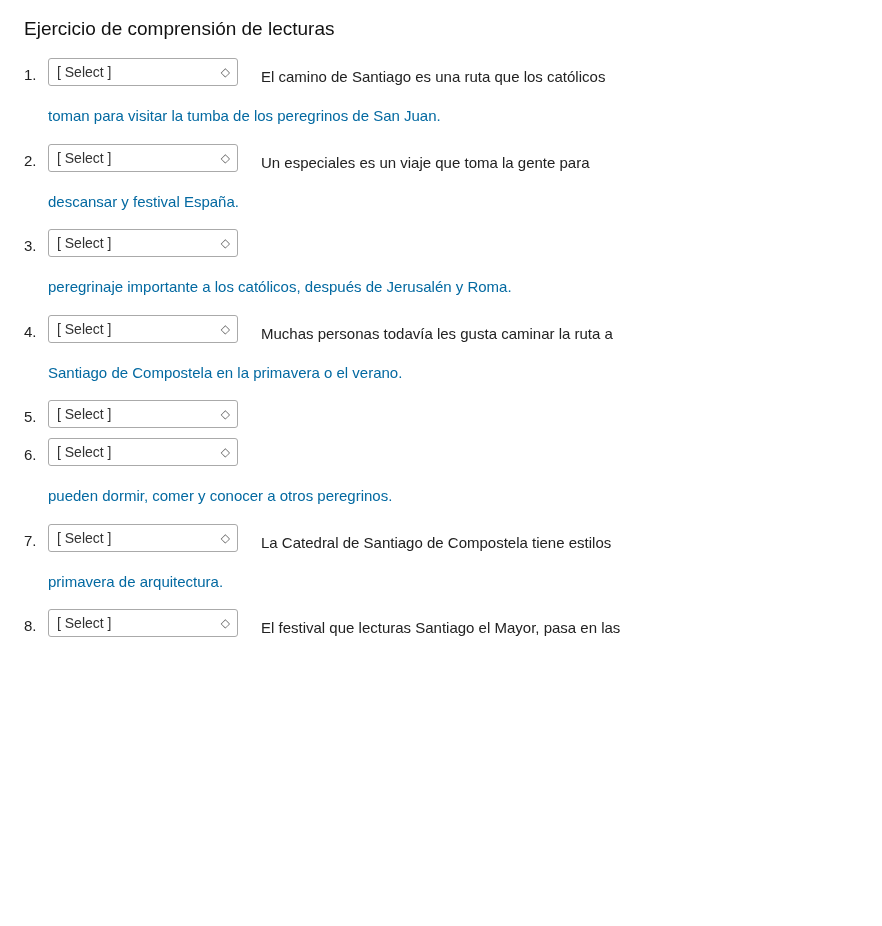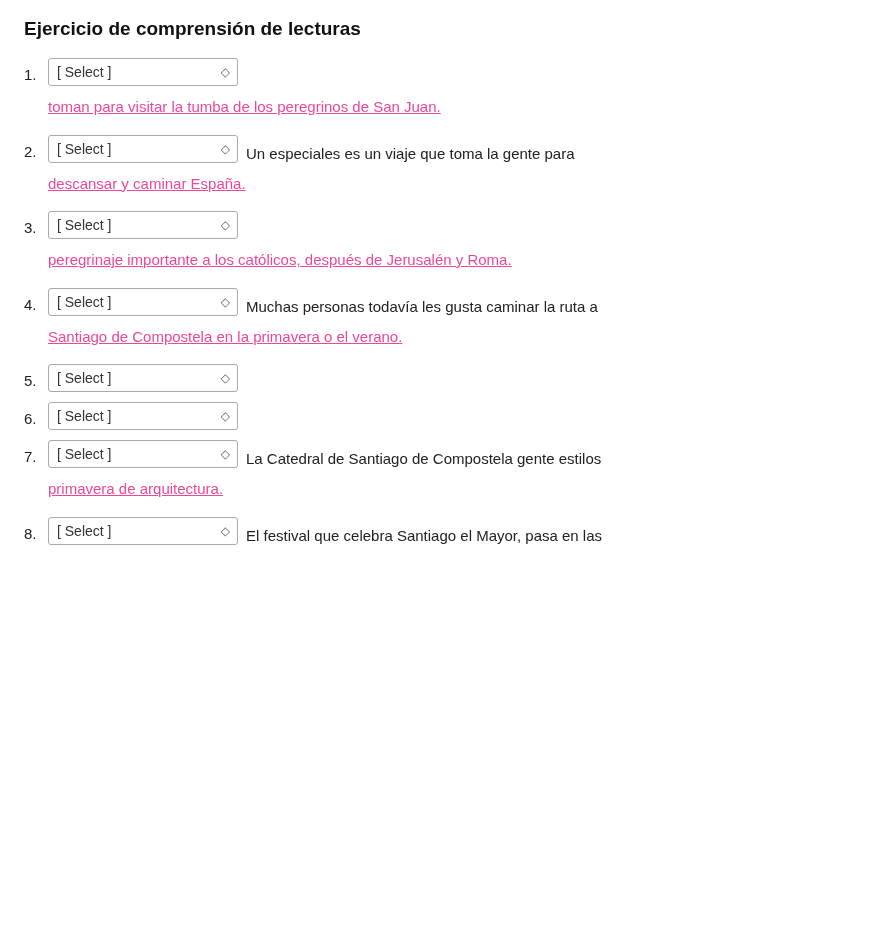--- a/index.html
+++ b/index.html
@@ -12,21 +12,21 @@
       font-family: Arial, sans-serif;
       font-size: 15px;
       background: #fff;
       color: #222;
       padding: 18px 24px;
       max-width: 882px;
     }
 
     h1 {
       font-size: 19px;
-      font-weight: bold;
+      font-weight: normal;
       margin-bottom: 18px;
       color: #111;
     }
 
     .exercise-list {
       list-style: none;
     }
 
     .exercise-item {
       display: flex;
@@ -40,20 +40,21 @@
       font-size: 15px;
       padding-top: 8px;
       color: #222;
     }
 
     .item-content {
       flex: 1;
       display: flex;
       flex-wrap: wrap;
       align-items: flex-start;
+      gap: 15px;
     }
 
     .select-wrapper {
       display: inline-flex;
       align-items: center;
       position: relative;
       margin-right: 8px;
       margin-bottom: 4px;
     }
 
@@ -85,50 +86,50 @@
       display: inline;
       padding-top: 8px;
       line-height: 1.5;
       flex: 1;
       min-width: 200px;
     }
 
     .item-continuation {
       width: 100%;
       padding-left: 0px;
-      margin-top: 6px;
+      margin-top: 0;
       line-height: 1.5;
-      color: #ec4899;
+      color: #0369a1;
       padding-bottom: 10px;
-      text-decoration: underline;
     }
   </style>
 </head>
 <body>
 
 <h1>Ejercicio de comprensión de lecturas</h1>
 
 <ul class="exercise-list" id="exercise-list">
 <li class="exercise-item">
       <span class="item-number">1.</span>
       <div class="item-content">
         <span class="select-wrapper">
           <select><option value="">[ Select ]</option><option value="Verdadero">Verdadero</option><option value="Falso">Falso</option></select>
         </span>
+        <span class="item-text">El camino de Santiago es una ruta que los católicos</span>
         <div class="item-continuation">toman para visitar la tumba de los peregrinos de San Juan.</div>
       </div>
     </li>
     <li class="exercise-item">
       <span class="item-number">2.</span>
       <div class="item-content">
         <span class="select-wrapper">
           <select><option value="">[ Select ]</option><option value="Verdadero">Verdadero</option><option value="Falso">Falso</option></select>
         </span>
         <span class="item-text">Un especiales es un viaje que toma la gente para</span>
-        <div class="item-continuation">descansar y caminar España.</div>
+        <div class="item-continuation">descansar y festival España.</div>
       </div>
     </li>
     <li class="exercise-item">
       <span class="item-number">3.</span>
       <div class="item-content">
         <span class="select-wrapper">
           <select><option value="">[ Select ]</option><option value="Verdadero">Verdadero</option><option value="Falso">Falso</option></select>
         </span>
         <div class="item-continuation">peregrinaje importante a los católicos, después de Jerusalén y Roma.</div>
       </div>
@@ -150,34 +151,35 @@
           <select><option value="">[ Select ]</option><option value="Verdadero">Verdadero</option><option value="Falso">Falso</option></select>
         </span>
       </div>
     </li>
     <li class="exercise-item">
       <span class="item-number">6.</span>
       <div class="item-content">
         <span class="select-wrapper">
           <select><option value="">[ Select ]</option><option value="Verdadero">Verdadero</option><option value="Falso">Falso</option></select>
         </span>
+        <div class="item-continuation">pueden dormir, comer y conocer a otros peregrinos.</div>
       </div>
     </li>
     <li class="exercise-item">
       <span class="item-number">7.</span>
       <div class="item-content">
         <span class="select-wrapper">
           <select><option value="">[ Select ]</option><option value="Verdadero">Verdadero</option><option value="Falso">Falso</option></select>
         </span>
-        <span class="item-text">La Catedral de Santiago de Compostela gente estilos</span>
+        <span class="item-text">La Catedral de Santiago de Compostela tiene estilos</span>
         <div class="item-continuation">primavera de arquitectura.</div>
       </div>
     </li>
     <li class="exercise-item">
       <span class="item-number">8.</span>
       <div class="item-content">
         <span class="select-wrapper">
           <select><option value="">[ Select ]</option><option value="Verdadero">Verdadero</option><option value="Falso">Falso</option></select>
         </span>
-        <span class="item-text">El festival que celebra Santiago el Mayor, pasa en las</span>
+        <span class="item-text">El festival que lecturas Santiago el Mayor, pasa en las</span>
       </div>
     </li>
   </ul>
 
 </body></html>

